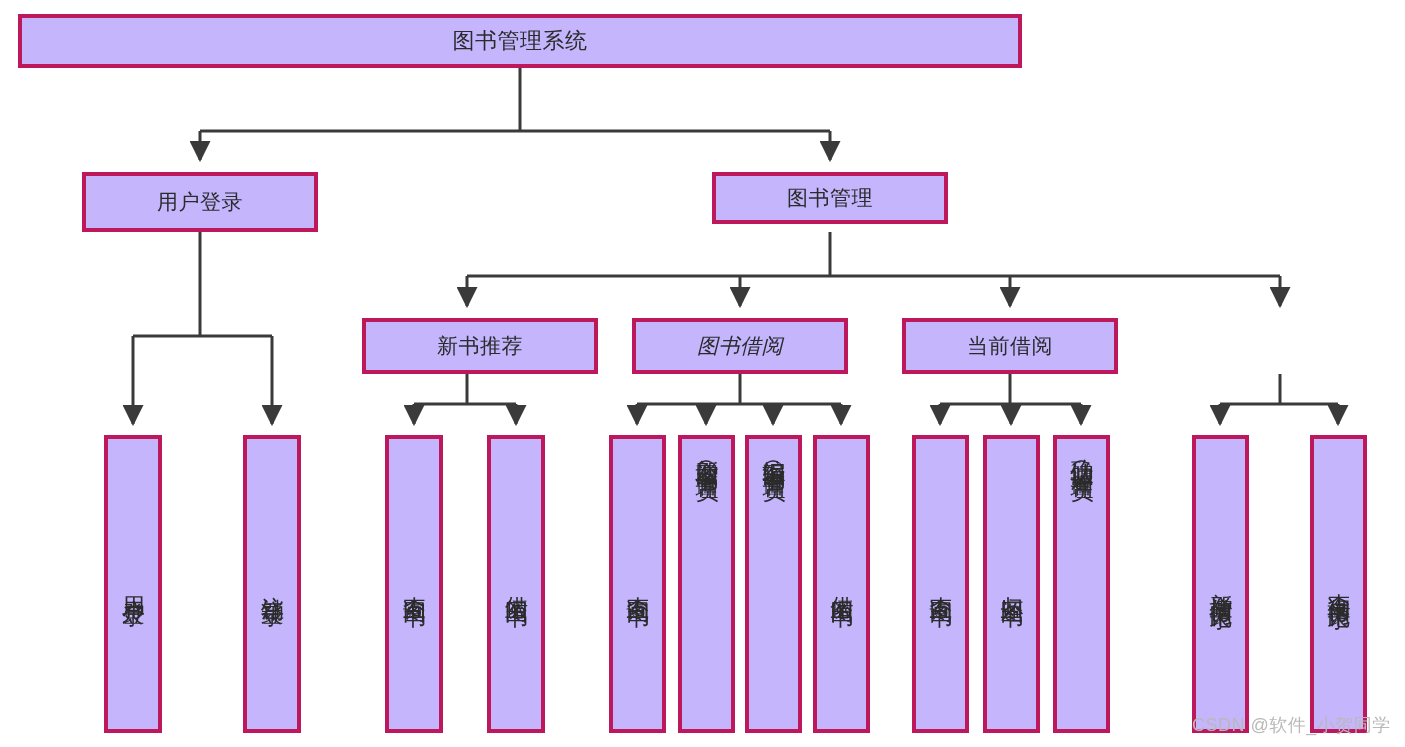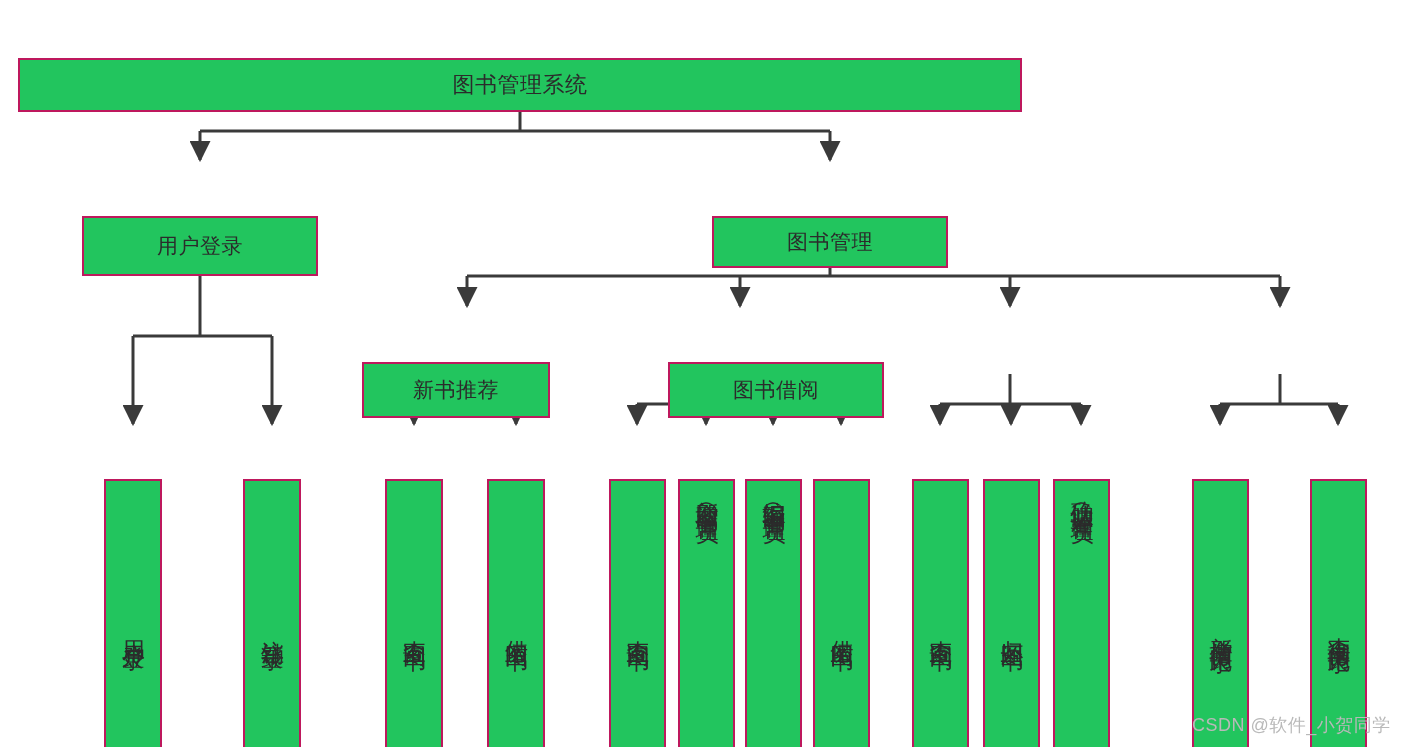--- a/index.html
+++ b/index.html
@@ -21,28 +21,27 @@
     position: absolute;
     left: 0;
     top: 0;
     width: 1405px;
     height: 747px;
     pointer-events: none;
   }
   .node {
     position: absolute;
     box-sizing: border-box;
-    border: 2px solid #be185d;
-    background: #22c55e;
+    border: 4px solid #be185d;
+    background: #c4b5fd;
     display: flex;
     align-items: center;
     justify-content: center;
     color: #2b2b2b;
     z-index: 2;
-    margin-top: 44px;
   }
   .node-label {
     display: block;
     text-align: center;
     line-height: 1.05;
     letter-spacing: 0.5px;
     white-space: nowrap;
   }
   
   .h-node .node-label {
@@ -139,28 +138,31 @@
   </div>
 
   <div class="node h-node" style="left:82px; top:172px; width:236px; height:60px;">
     <span class="node-label">用户登录</span>
   </div>
 
   <div class="node h-node" style="left:712px; top:172px; width:236px; height:52px;">
     <span class="node-label">图书管理</span>
   </div>
 
-  <div class="node h-node" style="left:362px; top:318px; width:188px; height:56px;">
+  <div class="node h-node" style="left:362px; top:318px; width:236px; height:56px;">
     <span class="node-label">新书推荐</span>
   </div>
 
-  <div class="node h-node" style="left:668px; top:318px; width:216px; height:56px;">
+  <div class="node h-node" style="left:632px; top:318px; width:216px; height:56px;font-style:italic;">
     <span class="node-label">图书借阅</span>
   </div>
 
+  <div class="node h-node" style="left:902px; top:318px; width:216px; height:56px;">
+    <span class="node-label">当前借阅</span>
+  </div>
 
 
   <div class="node leaf center-text" style="left:104px; top:435px; width:58px; height:298px;">
     <span class="node-label">用户登录</span>
   </div>
 
   <div class="node leaf center-text" style="left:243px; top:435px; width:58px; height:298px;">
     <span class="node-label">注销登录</span>
   </div>
 

